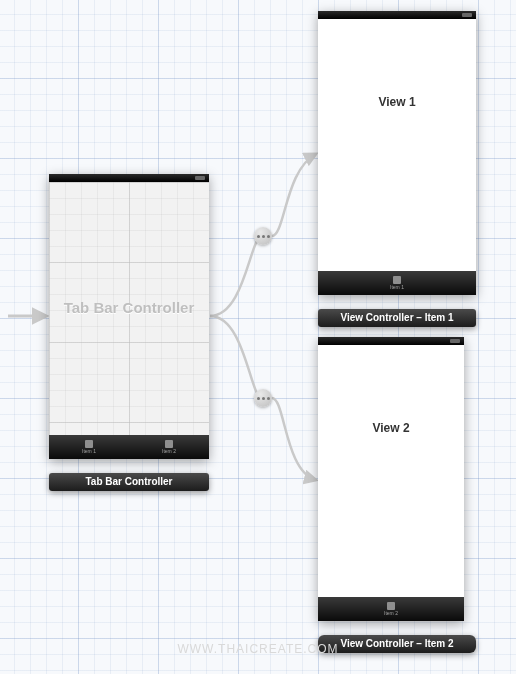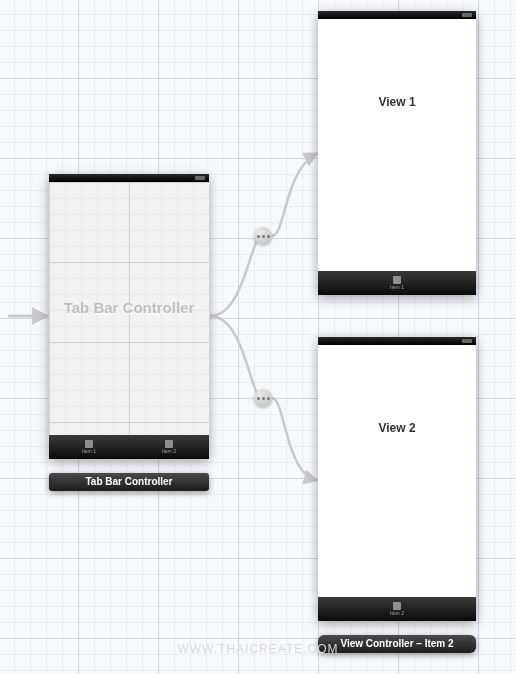--- a/index.html
+++ b/index.html
@@ -195,22 +195,23 @@
     <div class="scene-body white" style="height:252px;">
       <div class="view-label">View 1</div>
     </div>
     <div class="tab-bar single">
       <div class="tab-item">
         <div class="tab-icon"></div>
         <div class="tab-text">Item 1</div>
       </div>
     </div>
   </div>
-
-  <div class="scene" style="left:318px; top:337px; width:158px;">
+  <div class="scene-caption" style="left:318px; top:309px; width:158px;">View Controller – Item 1</div>
+
+  <div class="scene" style="left:318px; top:337px; width:146px;">
     <div class="status-bar"></div>
     <div class="scene-body white" style="height:252px;">
       <div class="view-label">View 2</div>
     </div>
     <div class="tab-bar single">
       <div class="tab-item">
         <div class="tab-icon"></div>
         <div class="tab-text">Item 2</div>
       </div>
     </div>

